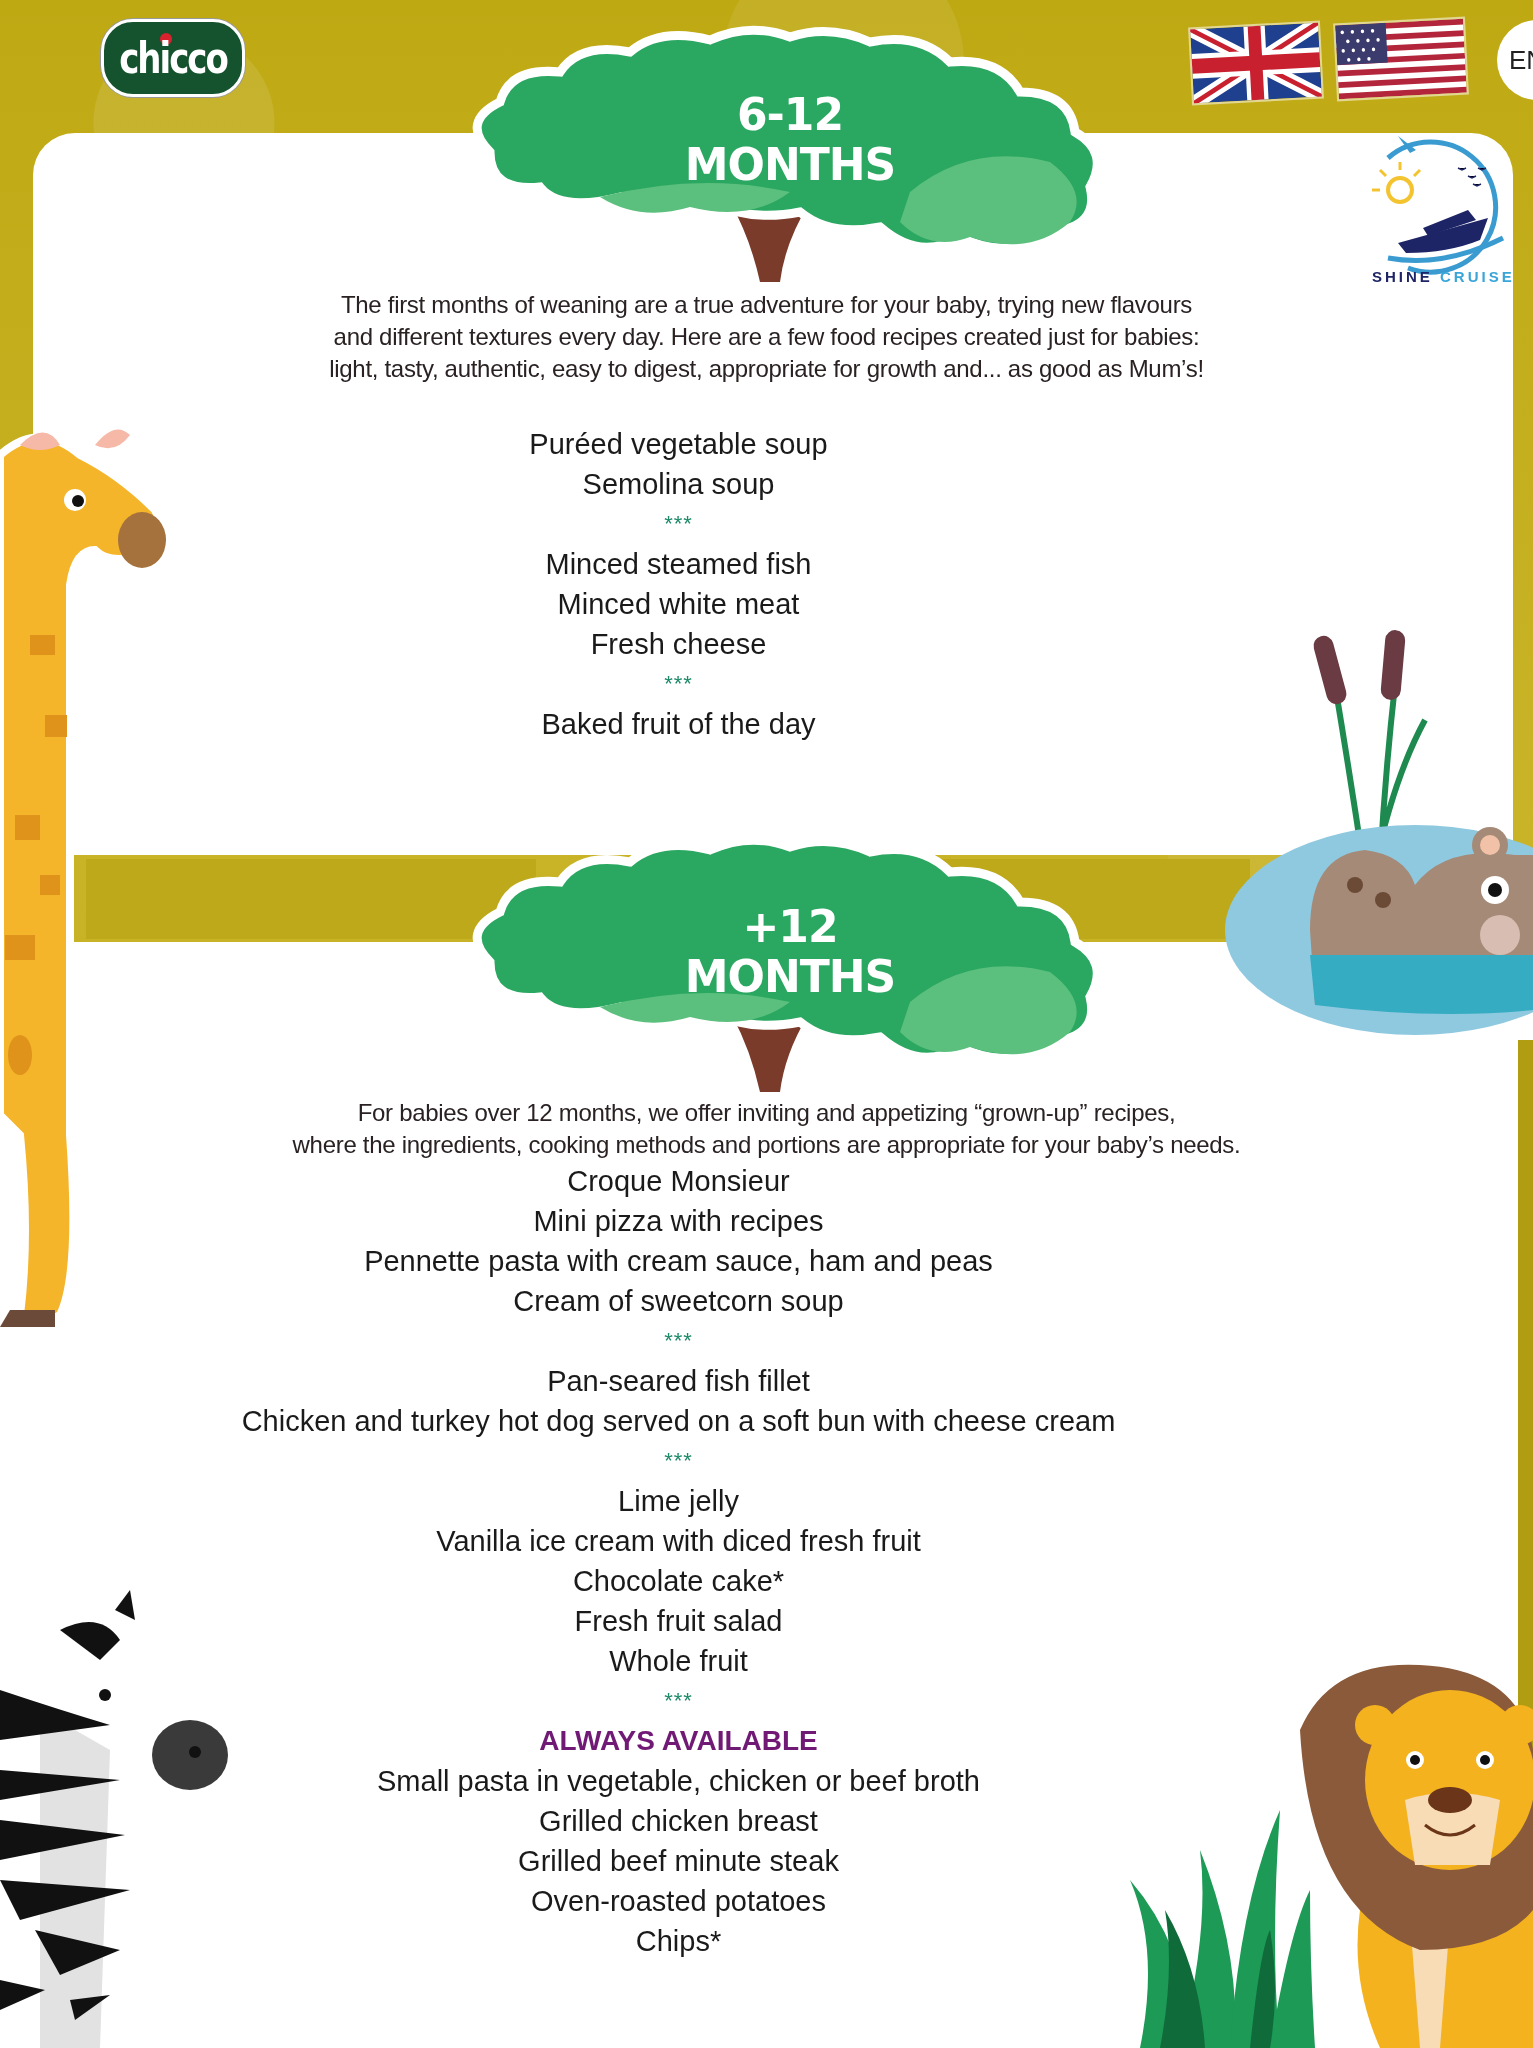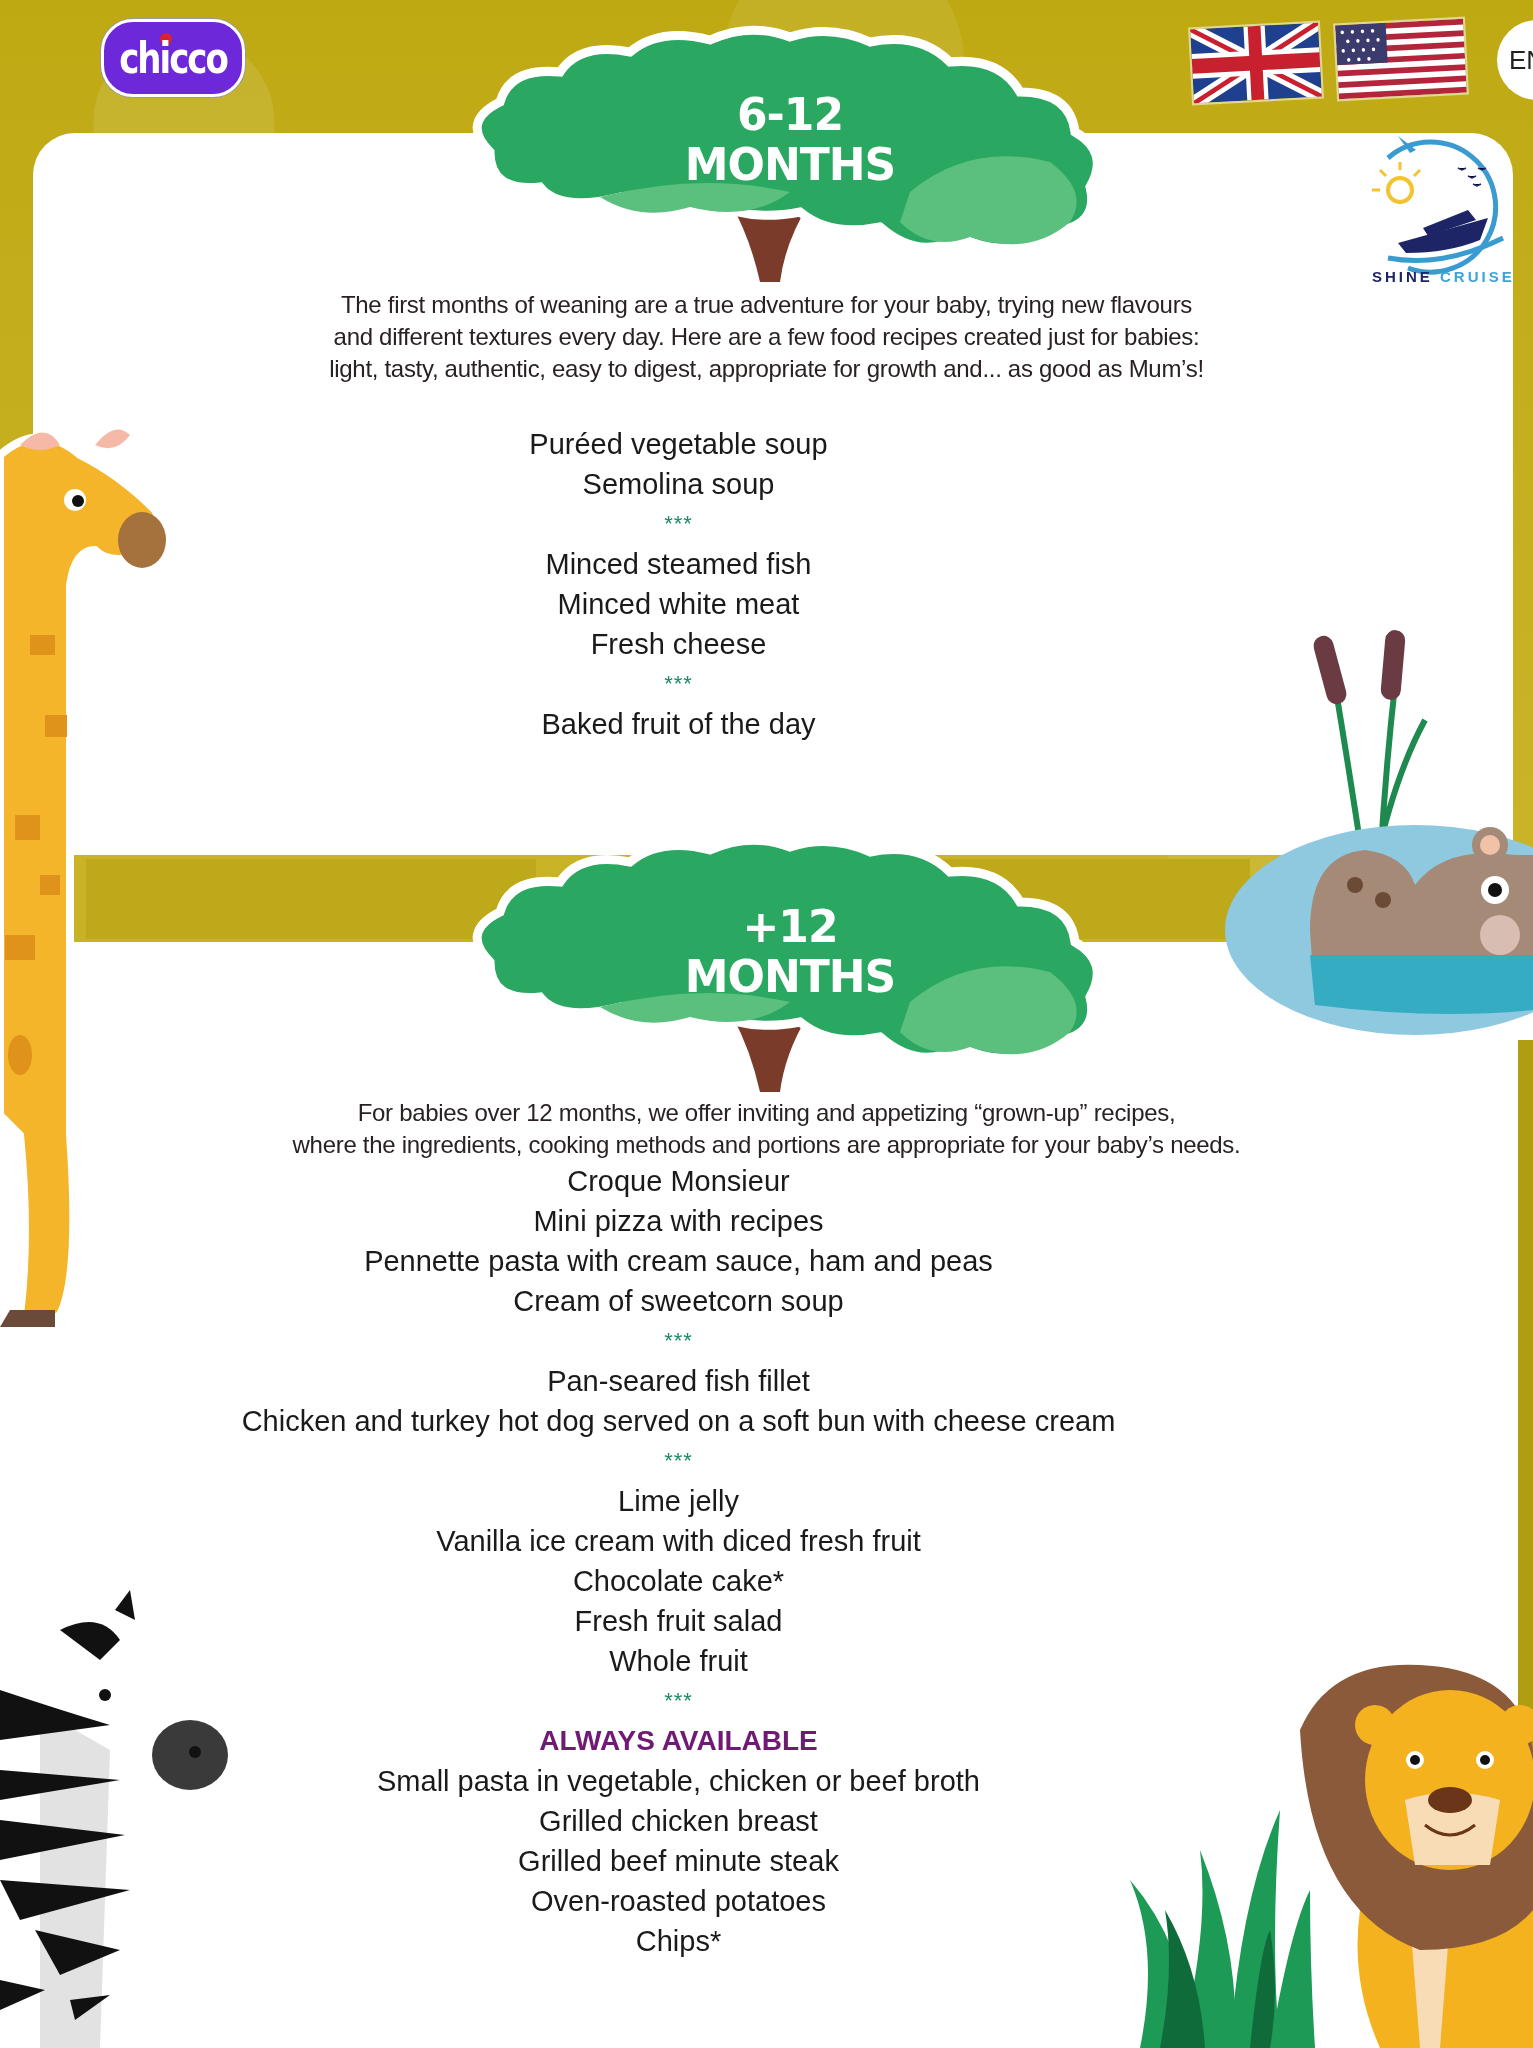--- a/index.html
+++ b/index.html
@@ -22,21 +22,21 @@
   }
   .panel-top { left:33px; top:133px; width:1480px; height:722px; border-radius:42px 42px 0 0; }
   .panel-bottom { left:0; top:942px; width:1533px; height:1106px; }
   .strip-left { position:absolute; left:86px; top:859px; width:450px; height:80px; background:#bea91a; }
   .strip-right { position:absolute; left:910px; top:859px; width:340px; height:80px; background:#bea91a; }
   .rail-right { position:absolute; left:1518px; top:1040px; width:15px; height:1010px; background:#b09d12; }
 
   
   .chicco {
     position:absolute; left:101px; top:19px; width:138px; height:72px;
-    background:#6d28d9; border:3px solid #fff; border-radius:32px;
+    background:#14532d; border:3px solid #fff; border-radius:32px;
     box-shadow:0 0 0 1px #999;
     display:flex; align-items:center; justify-content:center;
   }
   .chicco span {
     color:#fff; font-family:"DejaVu Sans", sans-serif; font-weight:bold;
     font-size:34px; letter-spacing:-2px; transform:scaleY(1.25);
   }
   .chicco .dot { position:absolute; left:56px; top:11px; width:12px; height:12px; background:#d8222e; border-radius:50%; }
 
   

